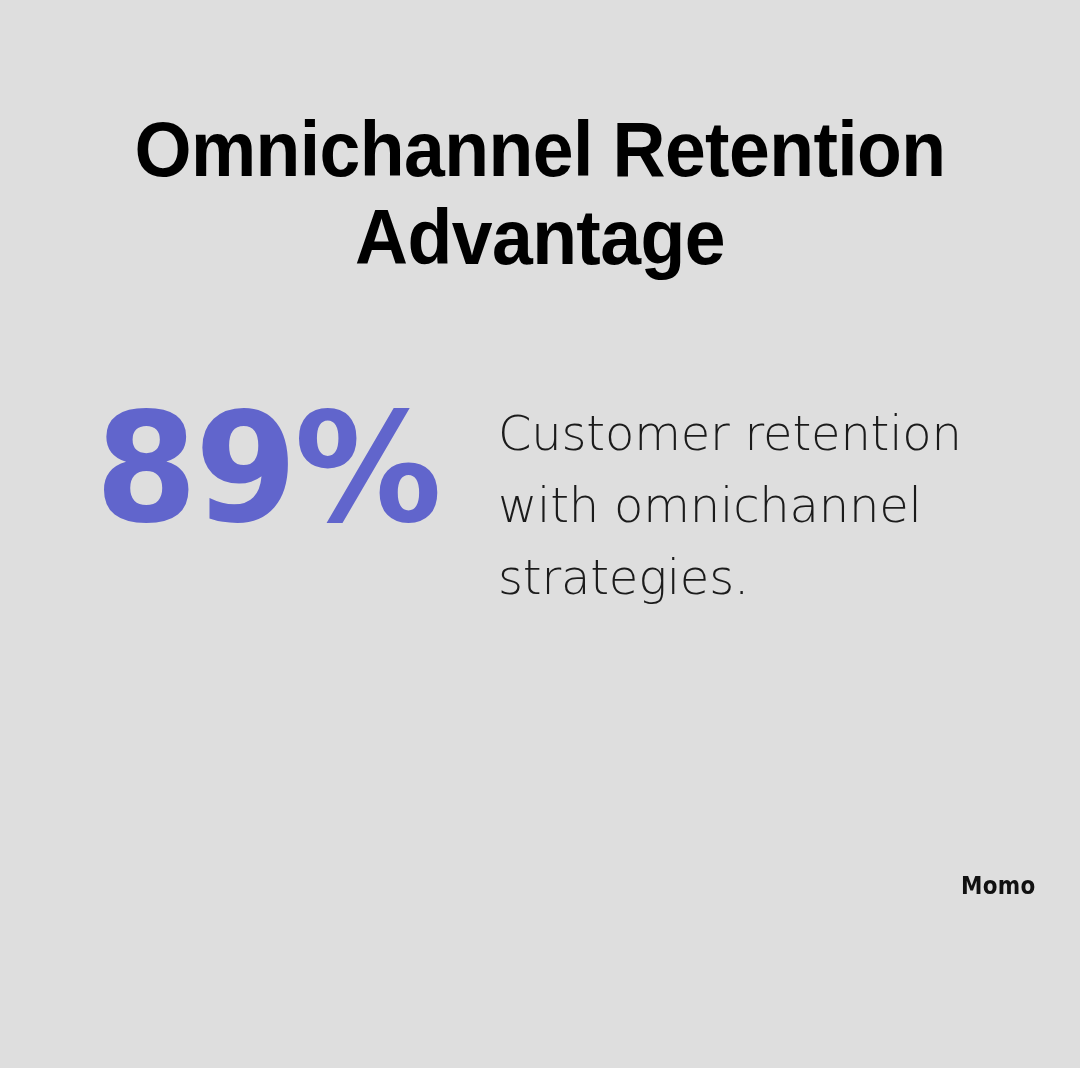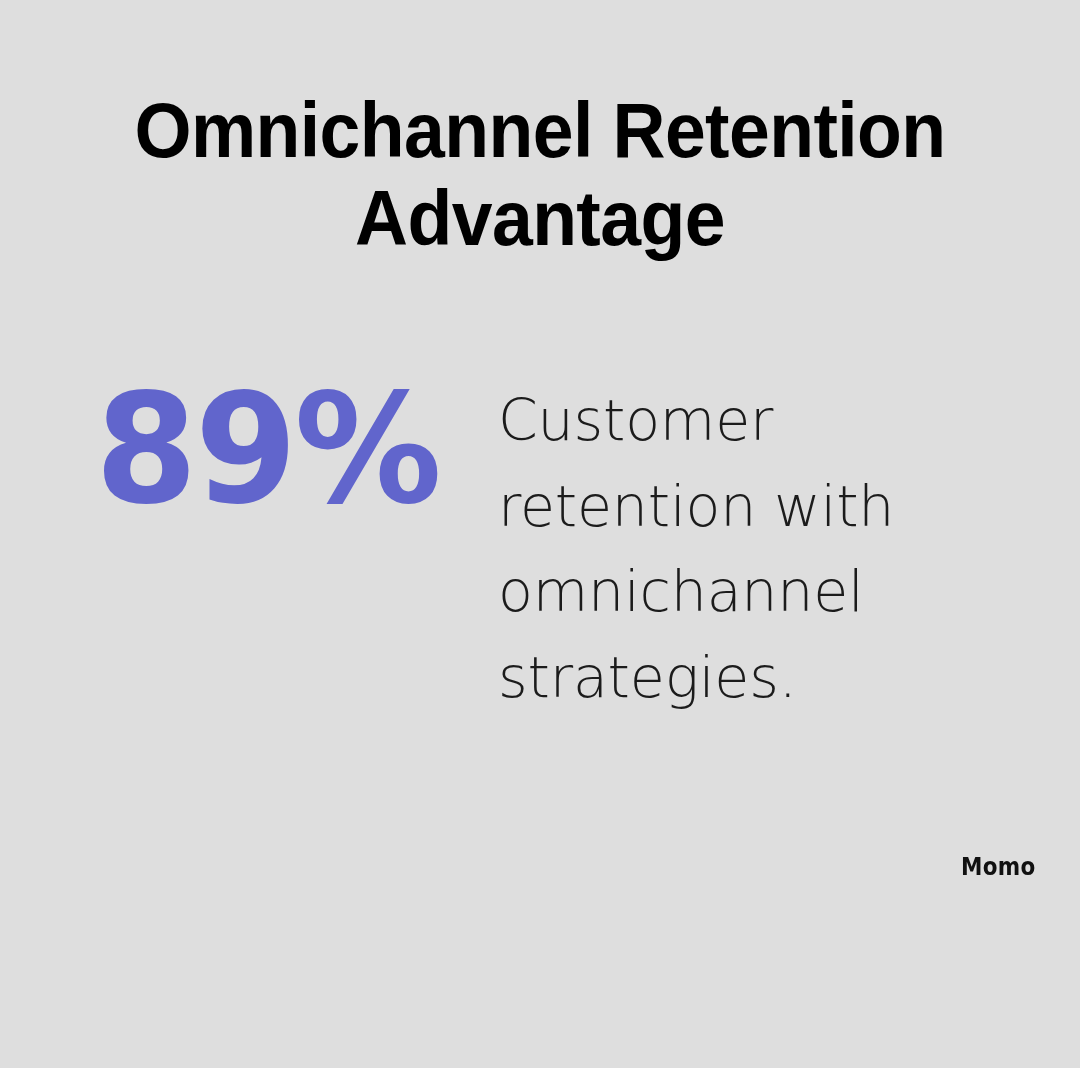--- a/index.html
+++ b/index.html
@@ -16,20 +16,21 @@
     position: relative;
     -webkit-font-smoothing: antialiased;
   }
 
   .infographic {
     position: relative;
     width: 1080px;
     height: 936px;
     background: #dedede;
     box-sizing: border-box;
+    margin-top: 19px;
   }
 
   
   .title-block {
     position: absolute;
     left: 0;
     top: 86px;
     width: 1080px;
     text-align: center;
     padding: 0 60px;
@@ -84,21 +85,21 @@
     color: #6165cc;
   }
   .stat-figure.accent-secondary {
     color: #58bfc2;
   }
 
   .stat-desc {
     flex: 1 1 auto;
     font-family: "DejaVu Sans", "Liberation Sans", sans-serif;
     font-weight: 300;
-    font-size: 57px;
+    font-size: 48px;
     line-height: 1.50;
     color: #1b1b1b;
     margin: 0;
     padding-top: 18px;
     padding-right: 106px;
     letter-spacing: -0.2px;
   }
 
   
   .brand-logo {

